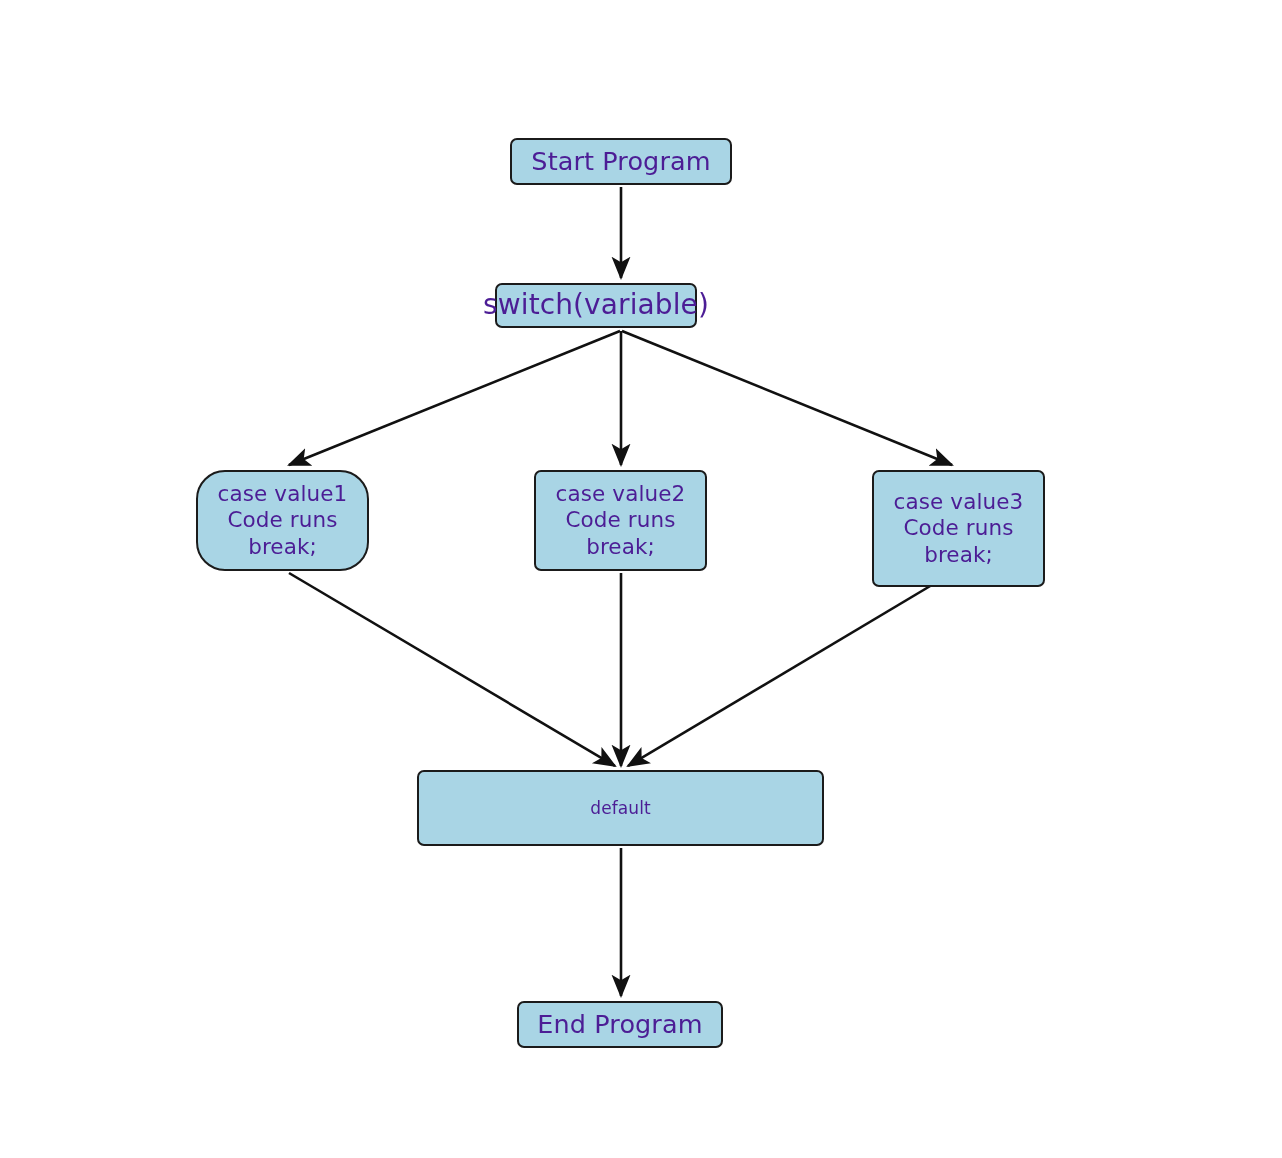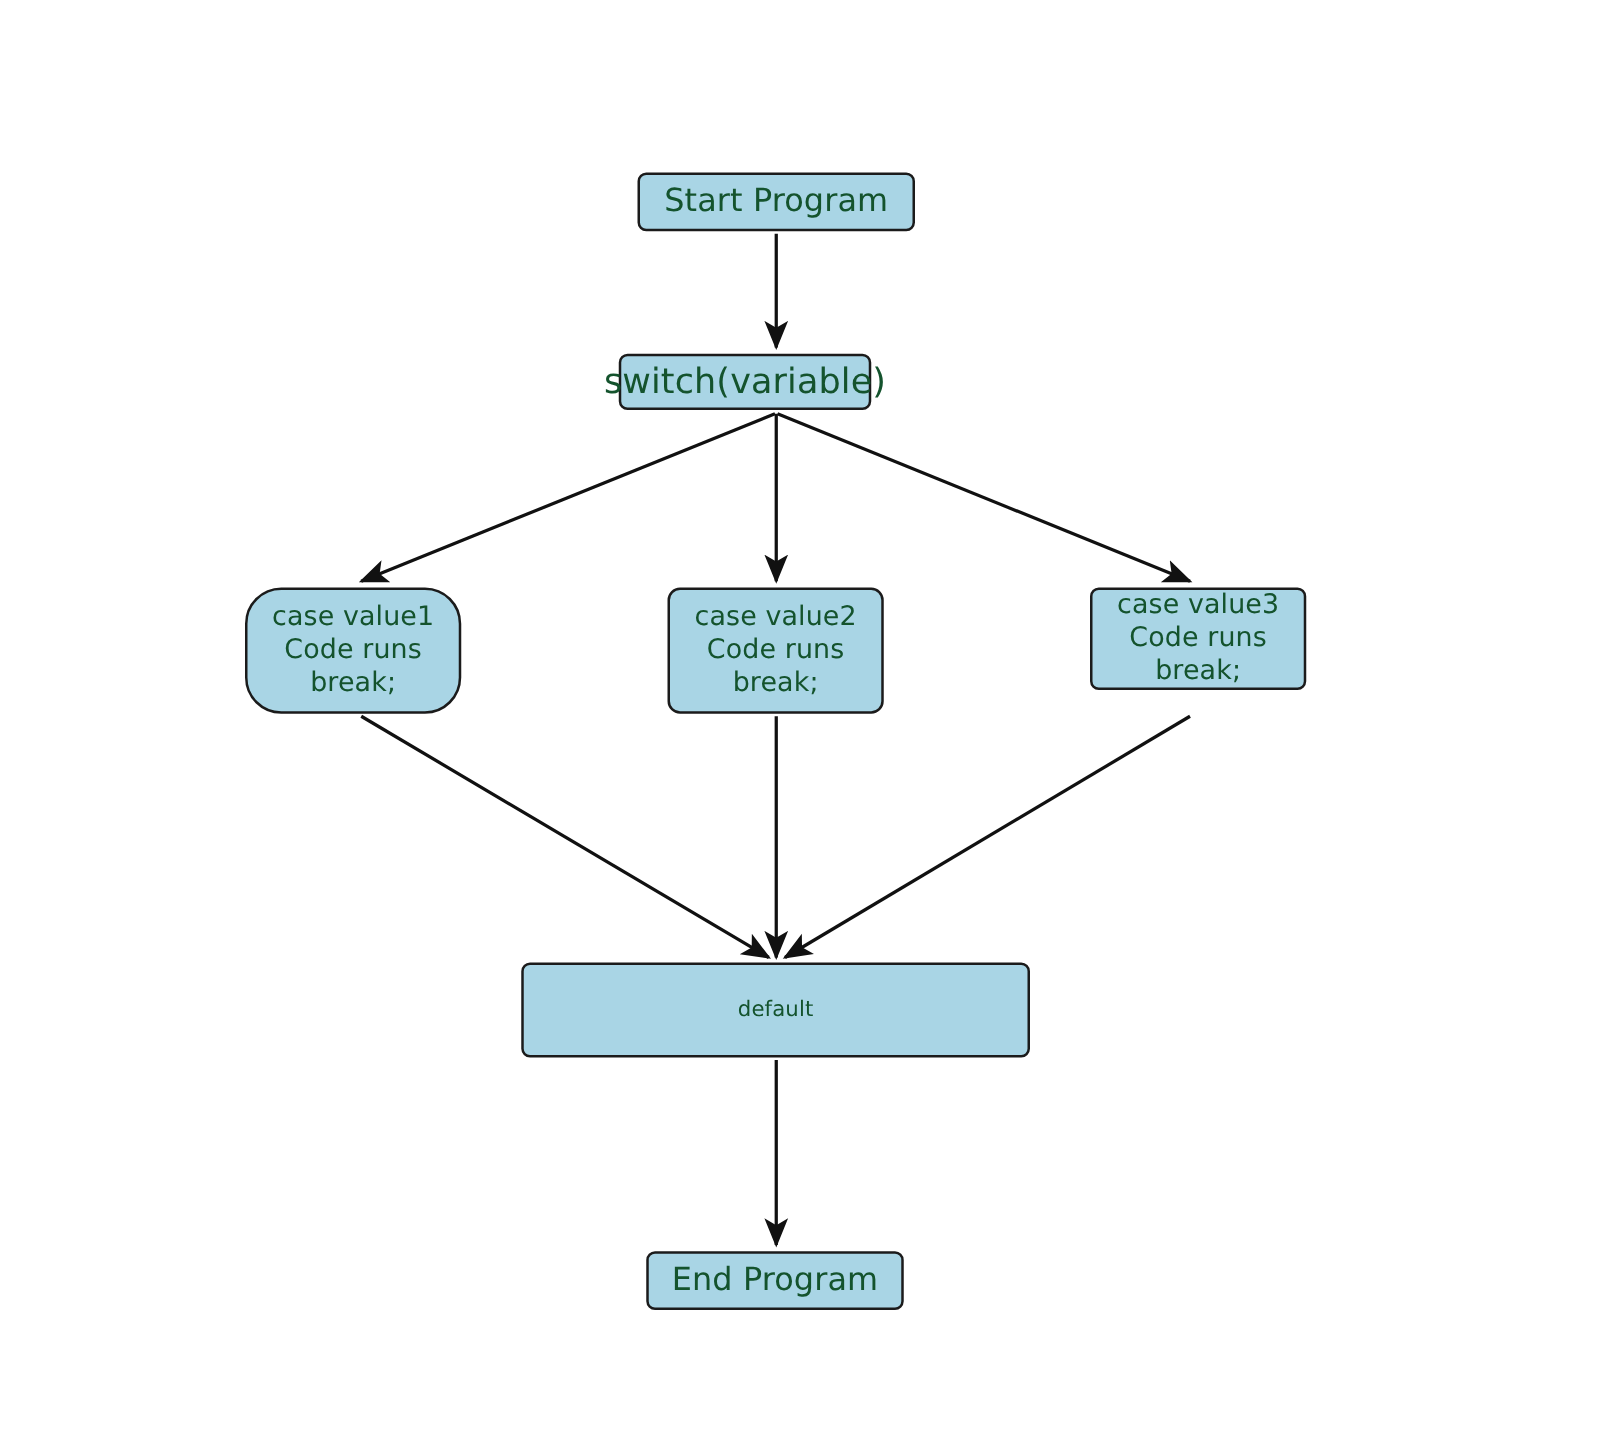--- a/index.html
+++ b/index.html
@@ -26,21 +26,21 @@
     width: 1282px;
     height: 1158px;
     pointer-events: none;
   }
   .node {
     position: absolute;
     box-sizing: border-box;
     background: #a9d5e5;
     border: 2.2px solid #1b1b1b;
     border-radius: 7px;
-    color: #14532d;
+    color: #4c1d95;
     display: flex;
     flex-direction: column;
     align-items: center;
     justify-content: center;
     text-align: center;
     line-height: 1.235;
     white-space: pre;
     letter-spacing: 0.1px;
   }
   .node .line {
@@ -56,24 +56,23 @@
     font-size: 28px;
   }
   #node-case1 {
     left: 196px; top: 470px;  width: 173px;  height: 101px;
     font-size: 21.5px;
     border-radius: 29px;
   }
   #node-case2 {
     left: 534px; top: 470px;  width: 173px;  height: 101px;
     font-size: 21.5px;
-    border-radius: 10px;
   }
   #node-case3 {
-    left: 872px; top: 470px;  width: 173px;  height: 82px;
+    left: 872px; top: 470px;  width: 173px;  height: 117px;
     font-size: 21.5px;
   }
   #node-default {
     left: 417px; top: 770px;  width: 407px;  height: 76px;
     font-size: 17px;
   }
   #node-end {
     left: 517px; top: 1001px; width: 206px;  height: 47px;
     font-size: 25.5px;
     text-align: center;

